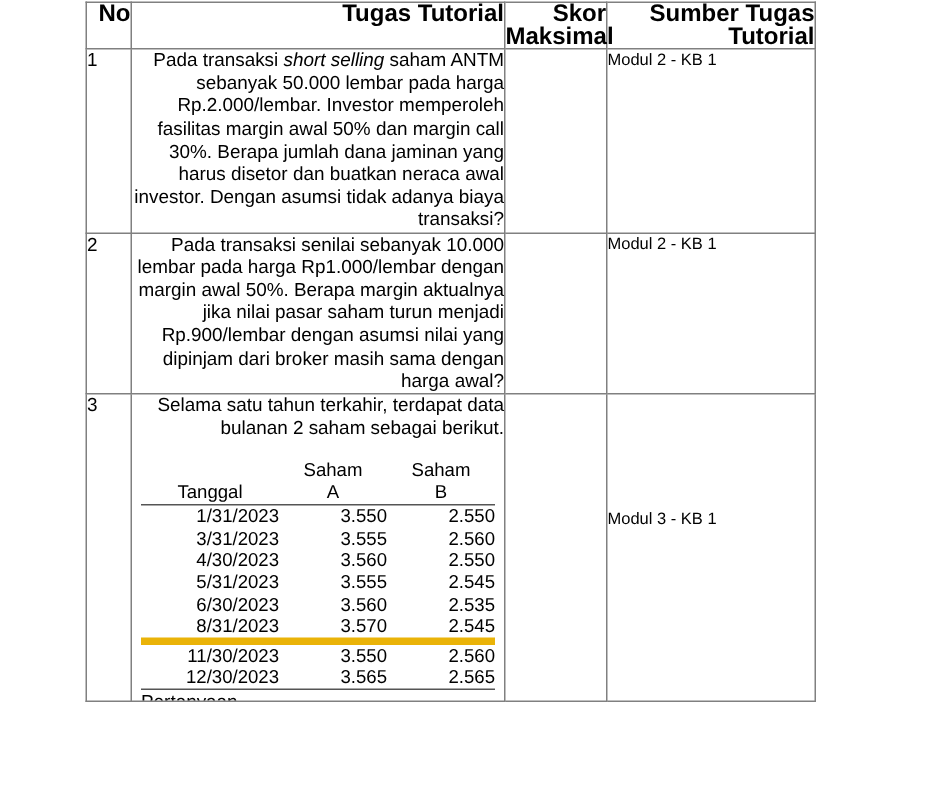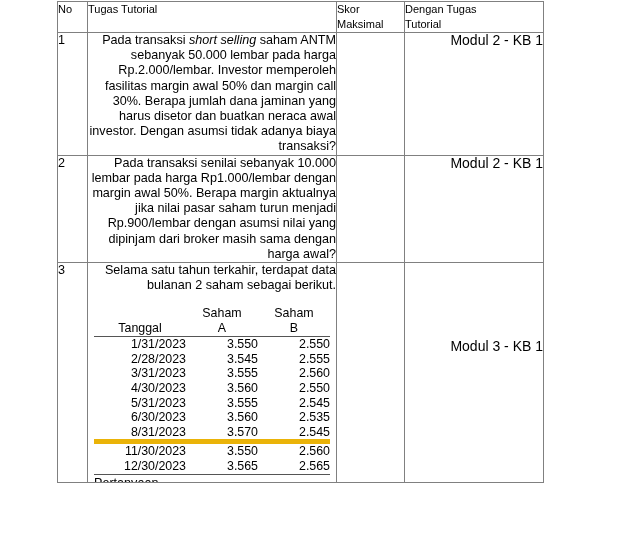--- a/index.html
+++ b/index.html
@@ -39,26 +39,26 @@
     background: #ffffff;
   }
 
   .col-no      { width: 30px; }
   .col-task    { width: 249px; }
   .col-score   { width: 68px; }
   .col-source  { width: 139px; }
 
   
   .hdr {
-    text-align: left;
+    text-align: right;
     vertical-align: middle;
-    font-size: 11px;
+    font-size: 16px;
     line-height: 15px;
     padding: 4px 3px 5px 3px;
-    font-weight: normal;
+    font-weight: bold;
   }
 
   
   .cell-no {
     text-align: left;
     font-size: 12.6px;
     line-height: 15px;
     padding: 4px 0 0 5px;
   }
 
@@ -73,23 +73,23 @@
   }
   .cell-task p {
     margin: 0;
     text-align: right;
   }
   em { font-style: italic; }
 
   
   .cell-score { }
   .cell-source {
-    text-align: right;
+    text-align: left;
     vertical-align: middle;
-    font-size: 14px;
+    font-size: 11px;
     line-height: 15px;
     padding: 4px;
   }
   .cell-source-top {
     vertical-align: top;
     padding-top: 0;
   }
   .src-pos-3 {
     display: block;
     padding-top: 76px;
@@ -170,21 +170,21 @@
 
     <thead>
       <tr>
         <th class="hdr">No</th>
         <th class="hdr">Tugas Tutorial</th>
         <th class="hdr">
           <span>Skor</span><br>
           <span>Maksimal</span>
         </th>
         <th class="hdr">
-          <span>Dengan Tugas</span><br>
+          <span>Sumber Tugas</span><br>
           <span>Tutorial</span>
         </th>
       </tr>
     </thead>
 
     <tbody>
 
       <tr>
         <td class="cell-no">1</td>
         <td class="cell-task">
@@ -227,25 +227,20 @@
                 </th>
               </tr>
             </thead>
             <tbody>
               <tr>
                 <td>1/31/2023</td>
                 <td>3.550</td>
                 <td>2.550</td>
               </tr>
               <tr>
-                <td>2/28/2023</td>
-                <td>3.545</td>
-                <td>2.555</td>
-              </tr>
-              <tr>
                 <td>3/31/2023</td>
                 <td>3.555</td>
                 <td>2.560</td>
               </tr>
               <tr>
                 <td>4/30/2023</td>
                 <td>3.560</td>
                 <td>2.550</td>
               </tr>
               <tr>

